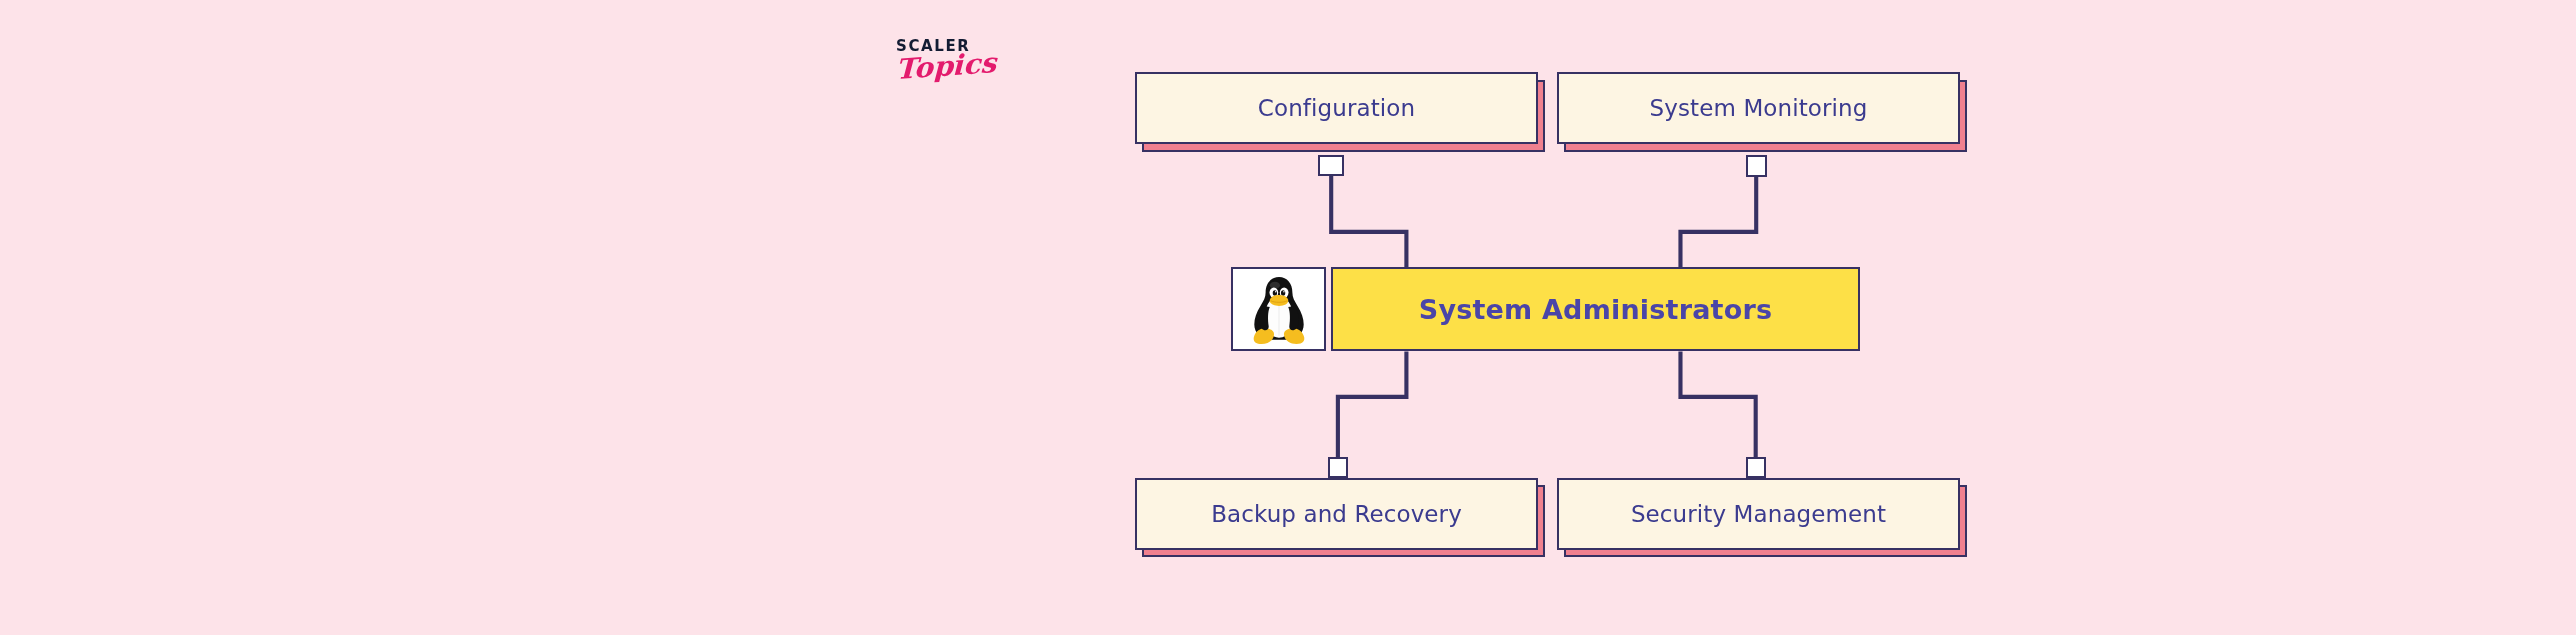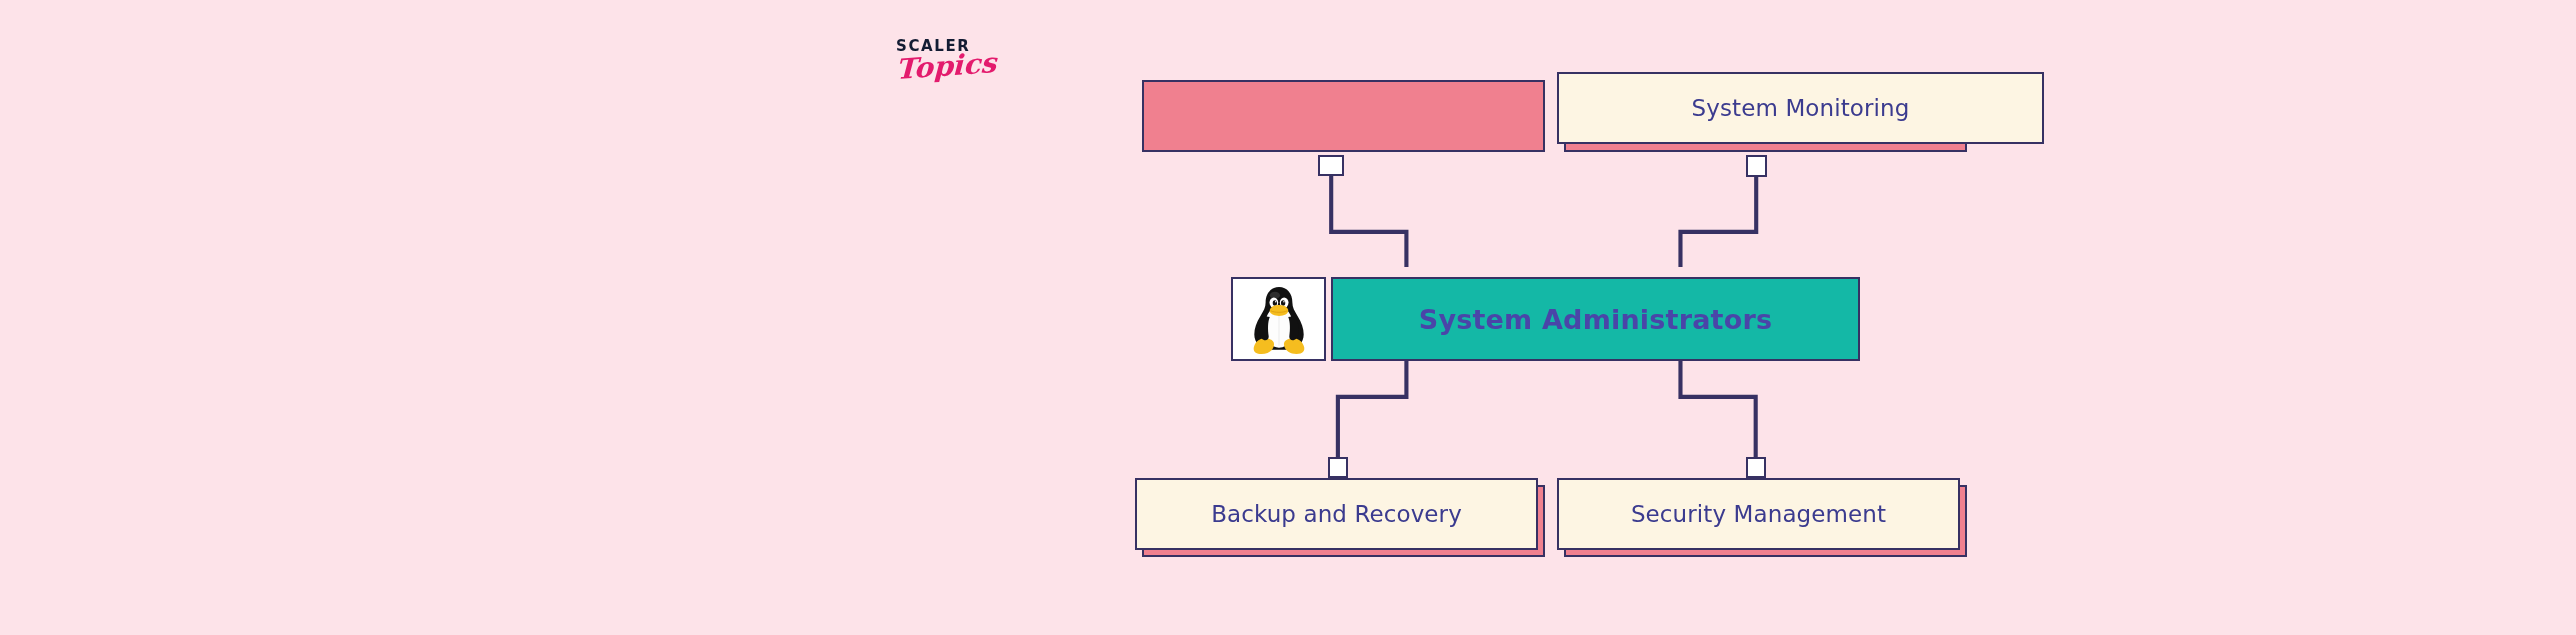--- a/index.html
+++ b/index.html
@@ -76,42 +76,41 @@
   .node-shadow {
     position: absolute;
     box-sizing: border-box;
     background: #f0808f;
     border: 2.6px solid #373163;
   }
   .node-cream {
     background: #fdf5e3;
   }
   .node-white {
-    background: #14b8a6;
-    margin-top: 10px;
+    background: #fde047;
   }
   .node-label {
     font-family: "DejaVu Sans", sans-serif;
     font-size: 23px;
     font-weight: 400;
     color: #3b3b8f;
     letter-spacing: 0.1px;
   }
   .node-label-main {
     font-family: "DejaVu Sans", sans-serif;
     font-size: 27px;
     font-weight: 700;
     color: #4a45a8;
     letter-spacing: 0.2px;
   }
 
   
   #node-configuration        { left: 1135px; top: 72px;  width: 403px;  height: 72px; }
   #shadow-configuration      { left: 1142px; top: 80px;  width: 403px;  height: 72px; }
-  #node-system-monitoring    { left: 1557px; top: 72px;  width: 487px;  height: 72px; }
+  #node-system-monitoring    { left: 1557px; top: 72px;  width: 403px;  height: 72px; }
   #shadow-system-monitoring  { left: 1564px; top: 80px;  width: 403px;  height: 72px; }
 
   #node-backup-recovery      { left: 1135px; top: 478px;  width: 403px;  height: 72px; }
   #shadow-backup-recovery    { left: 1142px; top: 485px;  width: 403px;  height: 72px; }
   #node-security-management  { left: 1557px; top: 478px;  width: 403px;  height: 72px; }
   #shadow-security-management{ left: 1564px; top: 485px;  width: 403px;  height: 72px; }
 
   #node-tux                  { left: 1231px; top: 267px;  width: 95px; height: 84px; }
   #node-system-administrators{ left: 1331px; top: 267px;  width: 529px; height: 84px; }
 
@@ -157,20 +156,23 @@
     <path d="M 2730 682 L 2730 770 L 2597 770 L 2597 888" fill="none" stroke="#373163" stroke-width="8"></path>
 
     <path d="M 3262 682 L 3262 770 L 3408 770 L 3408 888" fill="none" stroke="#373163" stroke-width="8"></path>
   </svg>
 
   <div class="node-shadow" id="shadow-configuration"></div>
   <div class="node-shadow" id="shadow-system-monitoring"></div>
   <div class="node-shadow" id="shadow-backup-recovery"></div>
   <div class="node-shadow" id="shadow-security-management"></div>
 
+  <div class="node node-cream" id="node-configuration">
+    <span class="node-label">Configuration</span>
+  </div>
 
   <div class="node node-cream" id="node-system-monitoring">
     <span class="node-label">System Monitoring</span>
   </div>
 
   <div class="node node-white" id="node-tux">
     <div class="tux-wrap">
       <svg class="tux-svg" width="62" height="71" viewBox="0 0 120 138">
 
         <path d="M60 6

